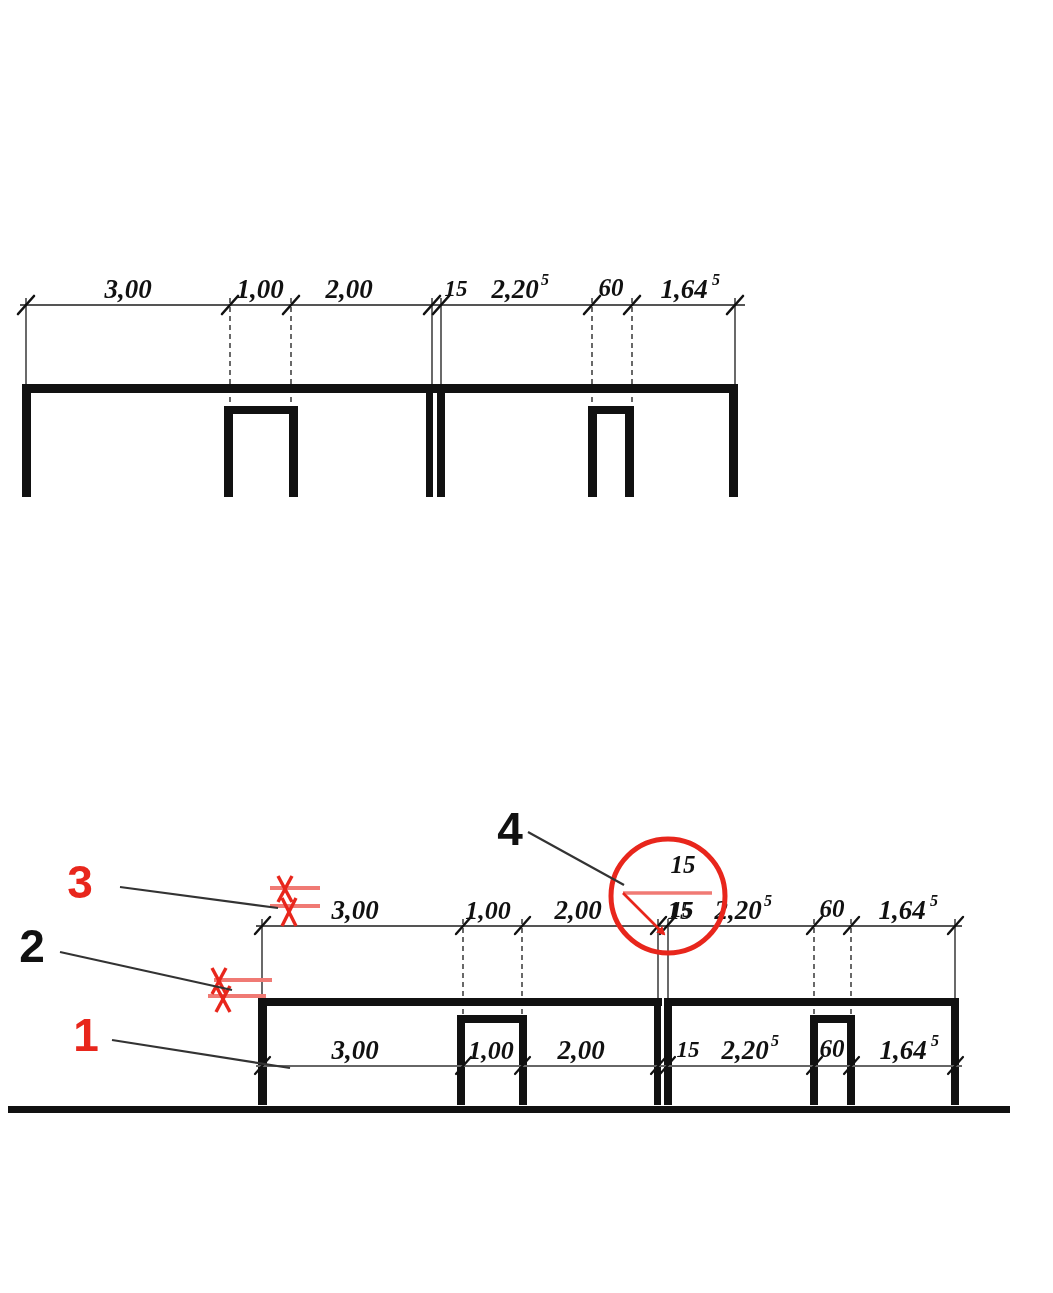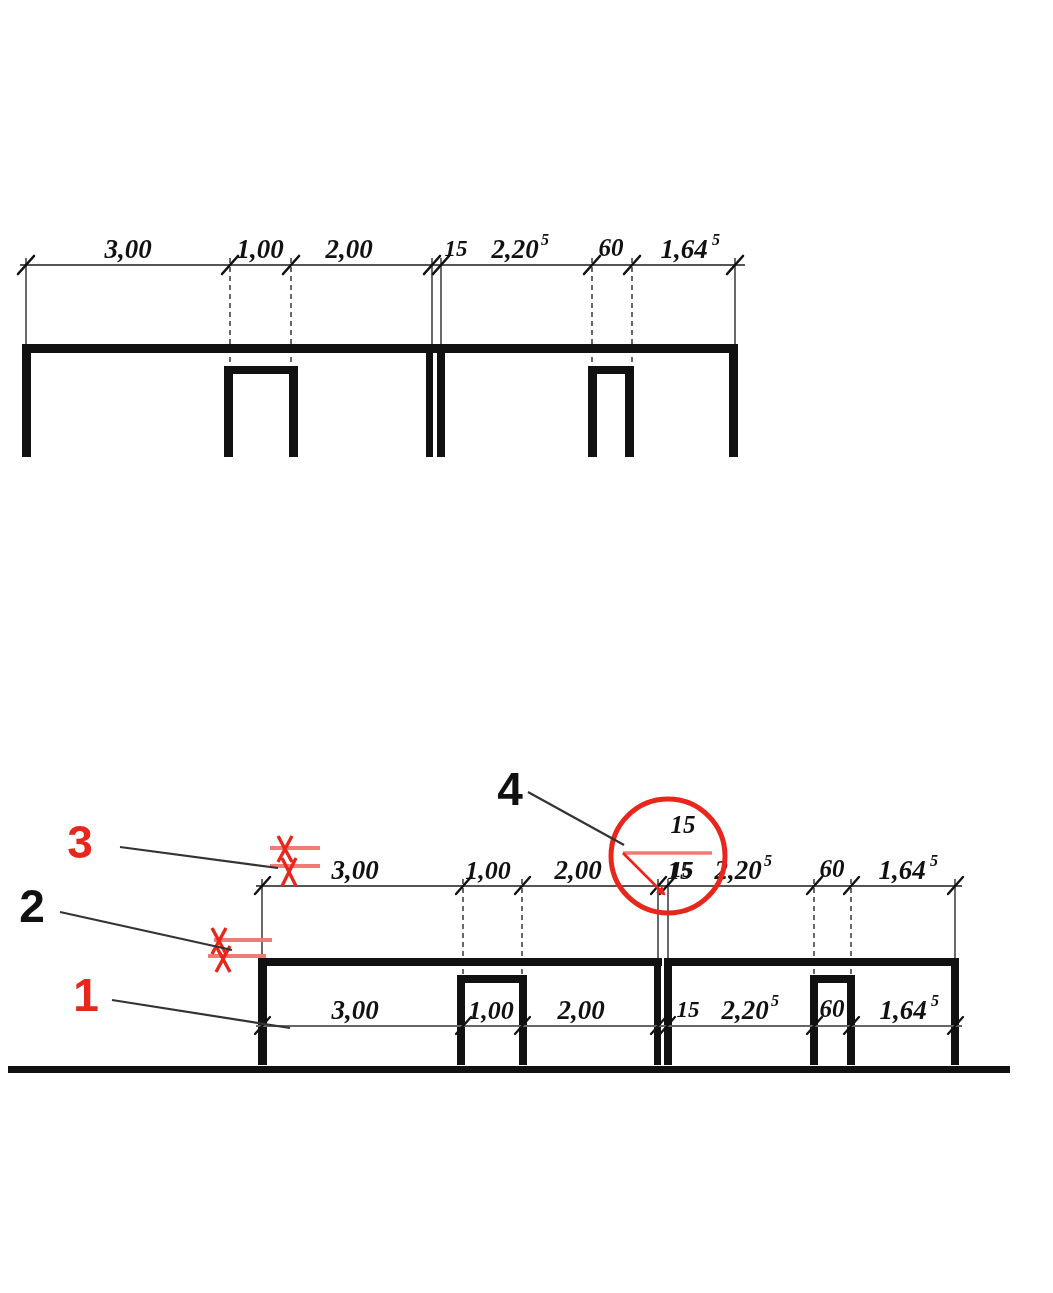--- a/index.html
+++ b/index.html
@@ -1,20 +1,20 @@
 <!DOCTYPE html>
 <html><head>
 <meta charset="utf-8">
 <style>
   html,body{margin:0;padding:0;background:#ffffff;}
   body{
     width:1053px;height:1293px;position:relative;overflow:hidden;
     font-family:"Liberation Serif",serif;
   }
-  #stage{position:absolute;inset:0;}
+  #stage{position:absolute;inset:0;margin-top:40px;}
   svg{display:block;}
   .dimtext{
     font-family:"Liberation Serif",serif;
     font-weight:700;
     fill:#111111;
     font-style:italic;
   }
   .dimtext.sup{font-size:16px;}
   .calloutnum{
     font-family:"Liberation Sans",sans-serif;

